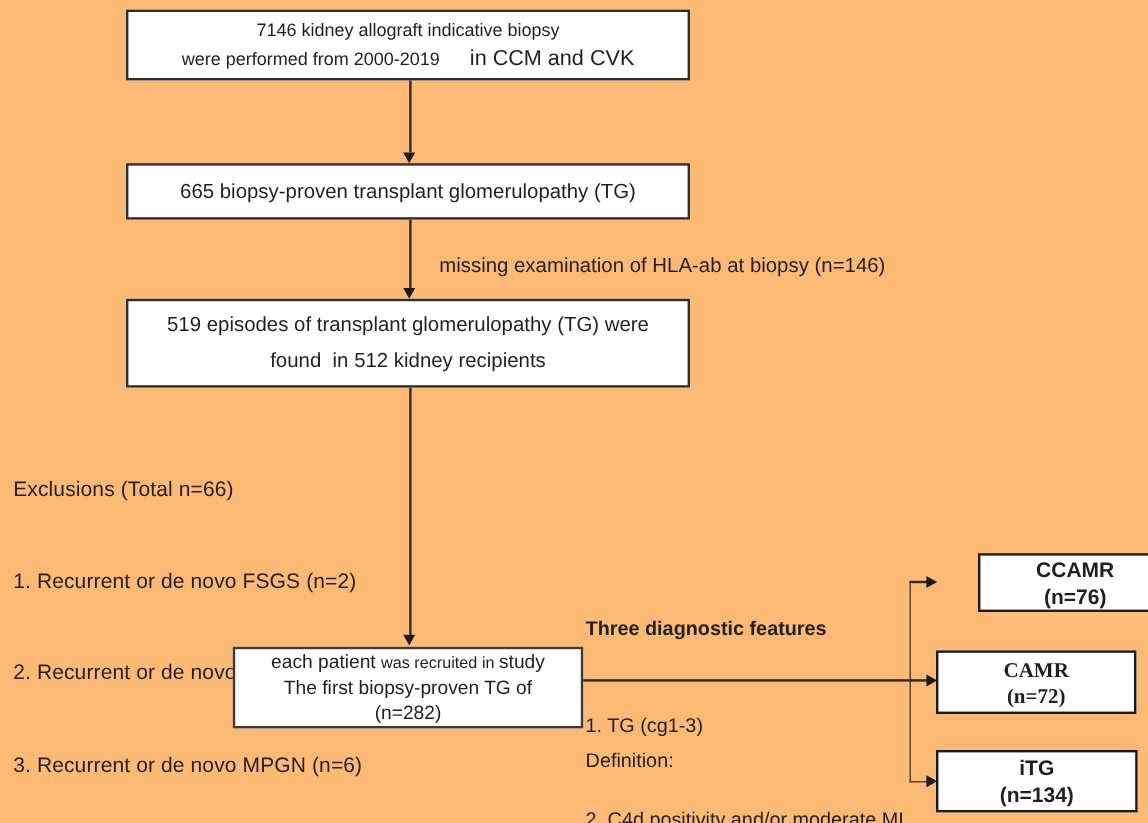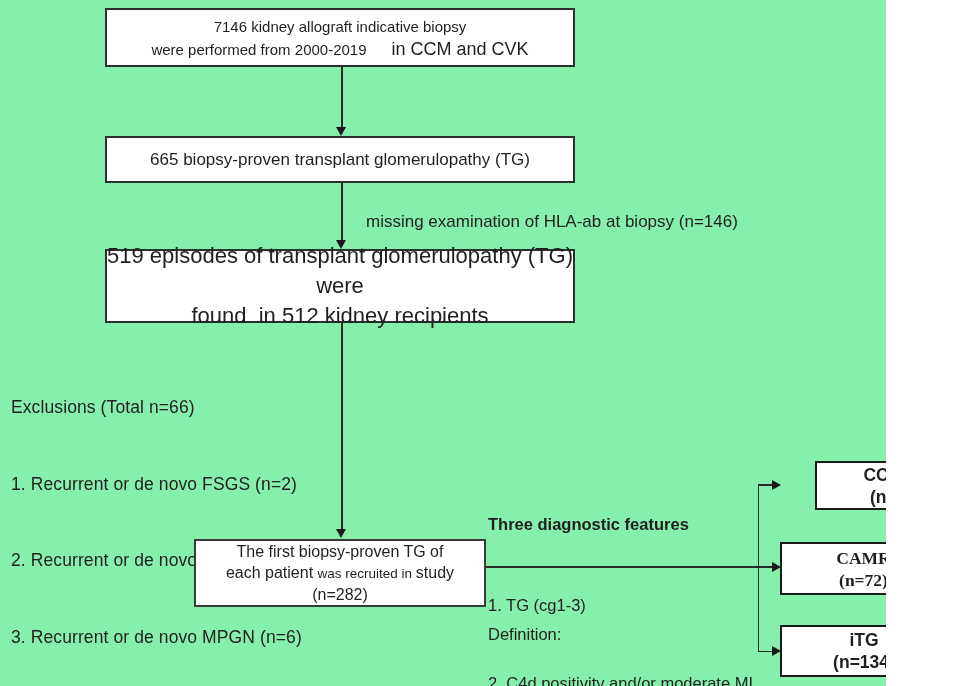--- a/index.html
+++ b/index.html
@@ -2,23 +2,23 @@
 <html><head>
 <meta charset="utf-8">
 <style>
   html, body {
     margin: 0;
     padding: 0;
     background: #ffffff;
   }
   .canvas {
     position: relative;
-    width: 886px;
+    width: 957px;
     height: 686px;
-    background: #86efac;
+    background: #fdba74;
     font-family: "Liberation Sans", "DejaVu Sans", sans-serif;
     color: #1f1f1f;
     overflow: hidden;
   }
   .box {
     position: absolute;
     background: #ffffff;
     border: 2px solid #2e2e2e;
     box-sizing: border-box;
     display: flex;
@@ -27,21 +27,21 @@
     align-items: center;
     text-align: center;
   }
   .box .line { white-space: pre-wrap; }
   .box-initial { left: 105px; top: 8px; width: 470px; height: 59px; }
   .box-initial .line { font-size: 15px; line-height: 23px; }
   .box-initial .small { font-size: 18px; padding-left: 20px; }
   .box-665 { left: 105px; top: 136px; width: 470px; height: 47px; }
   .box-665 .line { font-size: 17px; }
   .box-519 { left: 105px; top: 249px; width: 470px; height: 74px; }
-  .box-519 .line { font-size: 22px; line-height: 30px; }
+  .box-519 .line { font-size: 17px; line-height: 30px; }
   .box-recruited { left: 194px; top: 539px; width: 292px; height: 68px; border-color: #3a3a3a; }
   .box-recruited .line { font-size: 16px; line-height: 21px; }
   .box-recruited .small { font-size: 13.5px; }
   .group-box {
     border: 2.5px solid #1a1a1a;
     font-weight: bold;
   }
   .group-box .line { font-size: 17.5px; line-height: 22px; }
   .box-ccamr { left: 815px; top: 461px; width: 162px; height: 49px; }
   .box-camr  { left: 780px; top: 542px; width: 167px; height: 53px; font-family: Liberation Serif, serif; }
@@ -103,22 +103,22 @@
     <div>Exclusions (Total n=66)</div>
     <div>1. Recurrent or de novo FSGS (n=2)</div>
     <div>2. Recurrent or de novo IgAN (n=8)</div>
     <div>3. Recurrent or de novo MPGN (n=6)</div>
     
     
     
   </div>
 
   <div class="box box-recruited">
+    <div class="line"><span>each patient </span><span class="small">was recruited in </span><span>study</span></div>
     <div class="line">The first biopsy-proven TG of</div>
-    <div class="line"><span>each patient </span><span class="small">was recruited in </span><span>study</span></div>
     <div class="line">(n=282)</div>
   </div>
 
   <div class="note note-features">
     <div class="heading">Three diagnostic features</div>
     <div>1. TG (cg1-3)</div>
     <div>2. C4d positivity and/or moderate MI</div>
     
   </div>
 

